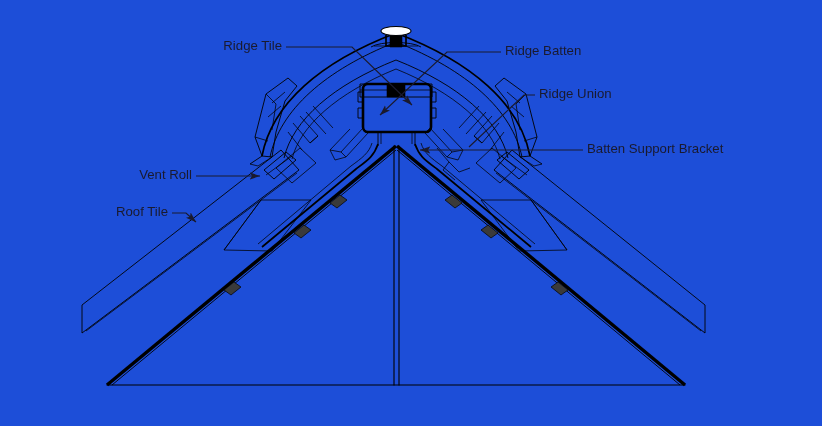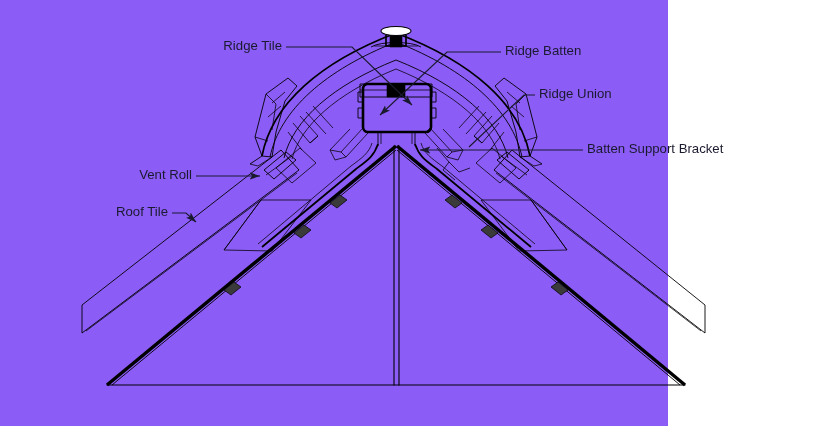--- a/index.html
+++ b/index.html
@@ -1,18 +1,18 @@
 <!DOCTYPE html>
 <html><head>
 <meta charset="utf-8">
 <style>
   html,body{margin:0;padding:0;background:#ffffff;}
   body{width:822px;height:426px;overflow:hidden;
        font-family:"Liberation Sans",sans-serif;}
-  #diagram-root{position:relative;width:668px;height:426px;background:#8b5cf6;}
+  #diagram-root{position:relative;width:822px;height:426px;background:#1d4ed8;}
   svg#roof-svg{position:absolute;left:0;top:0;width:822px;height:426px;display:block;}
   .ln{fill:none;stroke:#000;stroke-width:1.1;stroke-linecap:round;stroke-linejoin:round;}
   .ln-thin{fill:none;stroke:#000;stroke-width:0.9;stroke-linejoin:round;}
   .ln-hair{fill:none;stroke:#000;stroke-width:0.75;stroke-linejoin:round;}
   .ln-thick{fill:none;stroke:#000;stroke-width:2.6;stroke-linecap:butt;stroke-linejoin:round;}
   .ln-med{fill:none;stroke:#000;stroke-width:1.7;stroke-linejoin:round;}
   .ln-xthick{fill:none;stroke:#000;stroke-width:3.4;stroke-linecap:butt;stroke-linejoin:round;}
   .fill-blk{fill:#000;stroke:#000;stroke-width:0.6;}
   .fill-gry{fill:#3a3a3a;stroke:#000;stroke-width:0.7;}
   .fill-wht{fill:#ffffff;stroke:#000;stroke-width:1.1;stroke-linejoin:round;}

